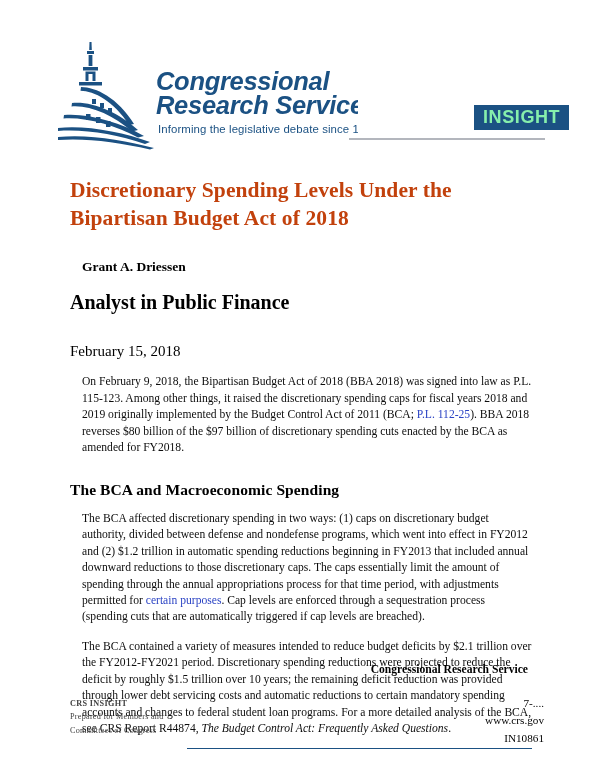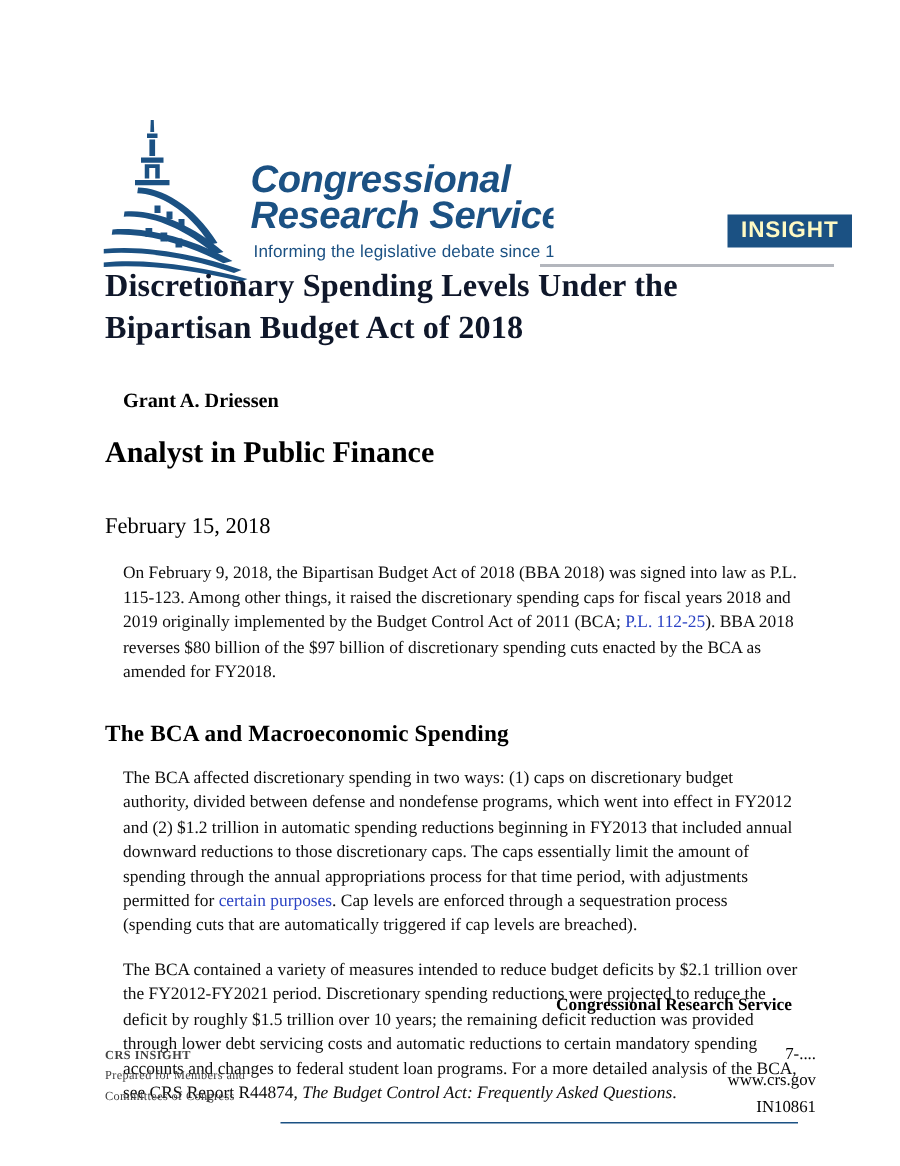--- a/index.html
+++ b/index.html
@@ -19,45 +19,44 @@
 
   .page {
     position: absolute;
     inset: 0;
     background: #ffffff;
   }
 
   
   .masthead {
     position: absolute;
-    left: 11px;
+    left: 0;
     top: 0;
     width: 528px;
     height: 162px;
-    margin-top: 38px;
   }
 
   .crs-logo {
     position: absolute;
     left: 58px;
     top: 40px;
     width: 300px;
     height: 110px;
   }
   .crs-logo svg { display: block; }
 
   .insight-badge {
     position: absolute;
     left: 474px;
     top: 105px;
     background: #1b5183;
-    color: #fef9c3;
+    color: #86efac;
     font-family: "Liberation Sans", sans-serif;
     font-weight: bold;
-    font-size: 15px;
+    font-size: 18px;
     letter-spacing: 0.6px;
     padding: 3px 9px 4px 9px;
     line-height: 1;
   }
 
   .tagline-rule {
     position: absolute;
     left: 349px;
     top: 138px;
     width: 196px;
@@ -73,21 +72,21 @@
     width: 462px;
   }
 
   .doc-title {
     font-family: "Liberation Serif", "DejaVu Serif", serif;
     font-size: 21.5px;
     font-weight: bold;
     line-height: 1.32;
     letter-spacing: 0.1px;
     margin: 0 0 24px 0;
-    color: #0f172a;
+    color: #c2410c;
   }
 
   .author-block { margin: 0 0 6px 0; }
   .author-block + .author-block { margin-top: 16px; }
 
   .author-name {
     font-size: 13.5px;
     font-weight: bold;
     line-height: 1.45;
     margin: 12px;

